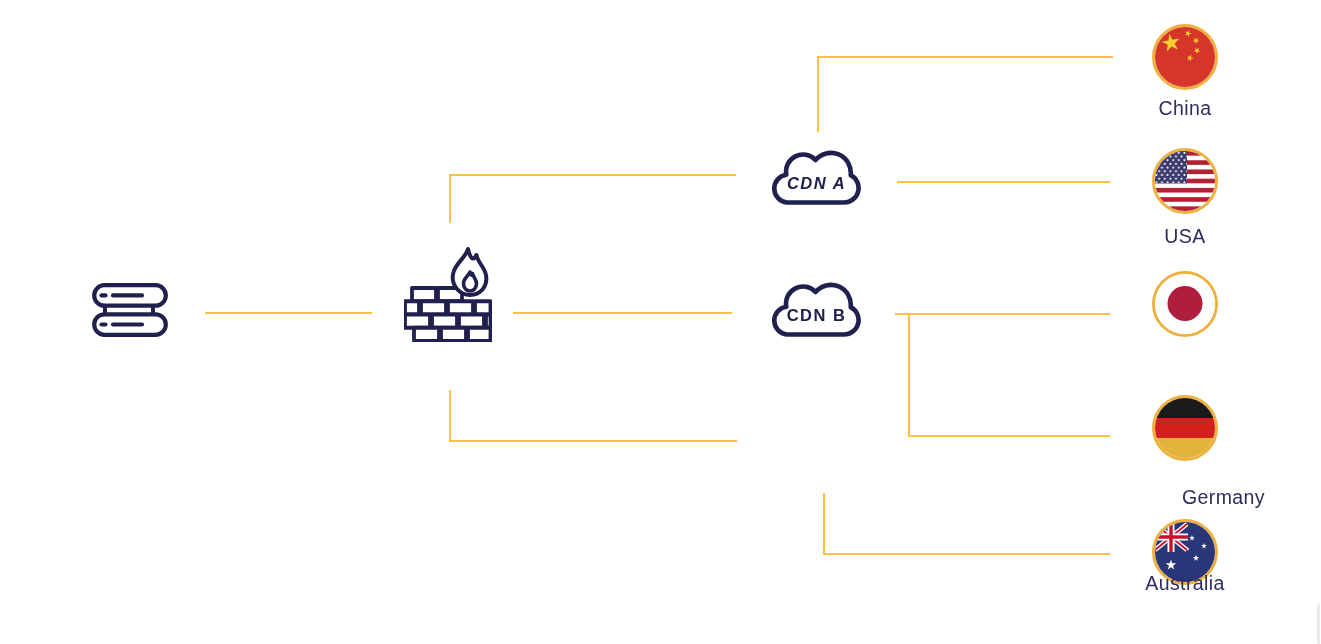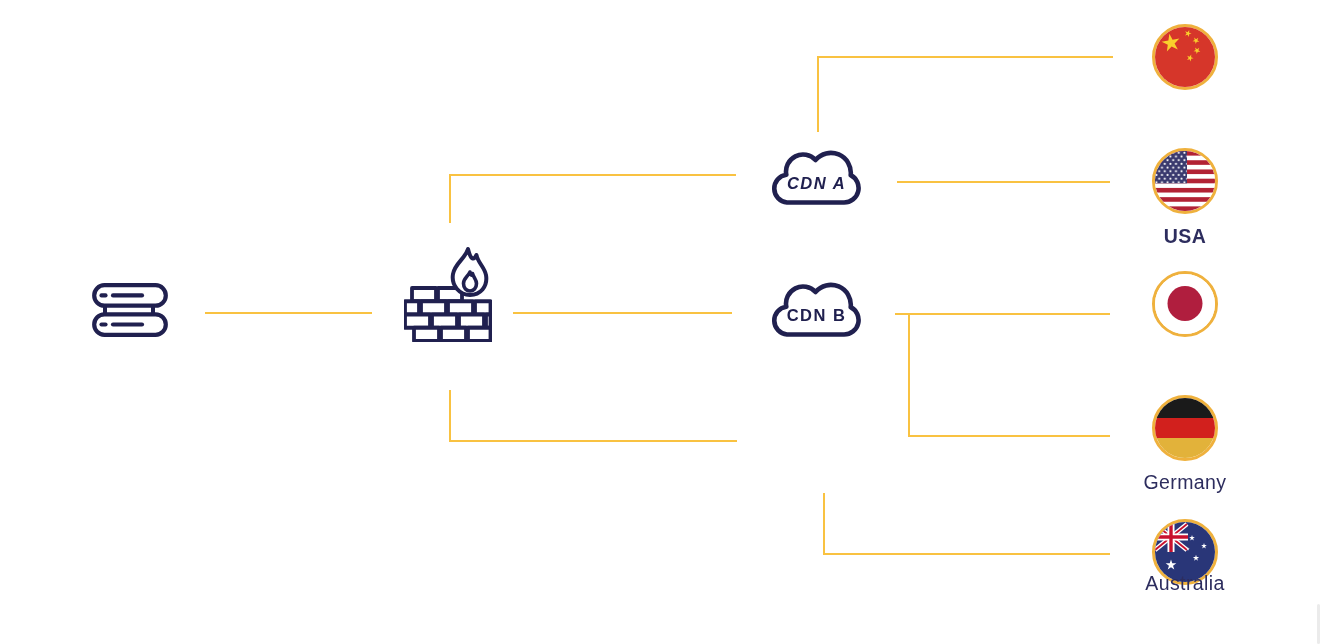--- a/index.html
+++ b/index.html
@@ -115,20 +115,21 @@
   <div class="flag" style="left:1152px;top:24px;">
     <svg viewBox="0 0 60 60">
       <rect width="60" height="60" fill="#D6362A"></rect>
       <use href="#star" fill="#F9CF2C" transform="translate(16,16) rotate(-10) scale(9.5)"></use>
       <use href="#star" fill="#F9CF2C" transform="translate(33,6.5) rotate(20) scale(3.6)"></use>
       <use href="#star" fill="#F9CF2C" transform="translate(41,13.5) rotate(40) scale(3.6)"></use>
       <use href="#star" fill="#F9CF2C" transform="translate(42,23.5) rotate(40) scale(3.6)"></use>
       <use href="#star" fill="#F9CF2C" transform="translate(35,31) rotate(20) scale(3.6)"></use>
     </svg>
   </div>
+  <div class="country-label" style="left:1105px;top:97px;">China</div>
 
   <div class="flag" style="left:1152px;top:148px;">
     <svg viewBox="0 0 60 60">
       <defs>
         <pattern id="us-stars" width="5.6" height="7.4" patternUnits="userSpaceOnUse">
           <circle cx="1.4" cy="1.8" r="1.05" fill="#ffffff"></circle>
           <circle cx="4.2" cy="5.5" r="1.05" fill="#ffffff"></circle>
         </pattern>
       </defs>
       <rect width="60" height="60" fill="#ffffff"></rect>
@@ -138,37 +139,37 @@
         <rect y="18.46" width="60" height="4.62"></rect>
           <rect y="27.69" width="60" height="4.62"></rect>
         <rect y="36.92" width="60" height="4.62"></rect>
           <rect y="46.15" width="60" height="4.62"></rect>
         <rect y="55.38" width="60" height="4.62"></rect>
       </g>
       <rect width="32" height="32.3" fill="#3A3A6E"></rect>
       <rect width="32" height="32.3" fill="url(#us-stars)"></rect>
     </svg>
   </div>
-  <div class="country-label" style="left:1105px;top:225px;font-weight:bold;">USA</div>
+  <div class="country-label" style="left:1105px;top:225px;">USA</div>
 
   <div class="flag" style="left:1152px;top:271px;">
     <svg viewBox="0 0 60 60">
       <rect width="60" height="60" fill="#ffffff"></rect>
       <circle cx="30" cy="29.5" r="17.5" fill="#B01E3E"></circle>
     </svg>
   </div>
 
   <div class="flag" style="left:1152px;top:395px;">
     <svg viewBox="0 0 60 60">
       <rect y="0" width="60" height="20" fill="#1A1A1A"></rect>
       <rect y="20" width="60" height="20" fill="#D2201D"></rect>
       <rect y="40" width="60" height="20" fill="#E2B23A"></rect>
     </svg>
   </div>
-  <div class="country-label" style="left:1105px;top:471px;">Germany</div>
+  <div class="country-label" style="left:1105px;top:486px;text-align:right;">Germany</div>
 
   <div class="flag" style="left:1152px;top:519px;">
     <svg viewBox="0 0 60 60">
       <rect width="60" height="60" fill="#293678"></rect>
       <g>
         <line x1="0" y1="2" x2="32" y2="28" stroke="#ffffff" stroke-width="4.5"></line>
         <line x1="32" y1="2" x2="0" y2="28" stroke="#ffffff" stroke-width="4.5"></line>
         <line x1="0" y1="2" x2="32" y2="28" stroke="#C8102E" stroke-width="1.8"></line>
         <line x1="32" y1="2" x2="0" y2="28" stroke="#C8102E" stroke-width="1.8"></line>
         <line x1="16" y1="0" x2="16" y2="30" stroke="#ffffff" stroke-width="7"></line>

